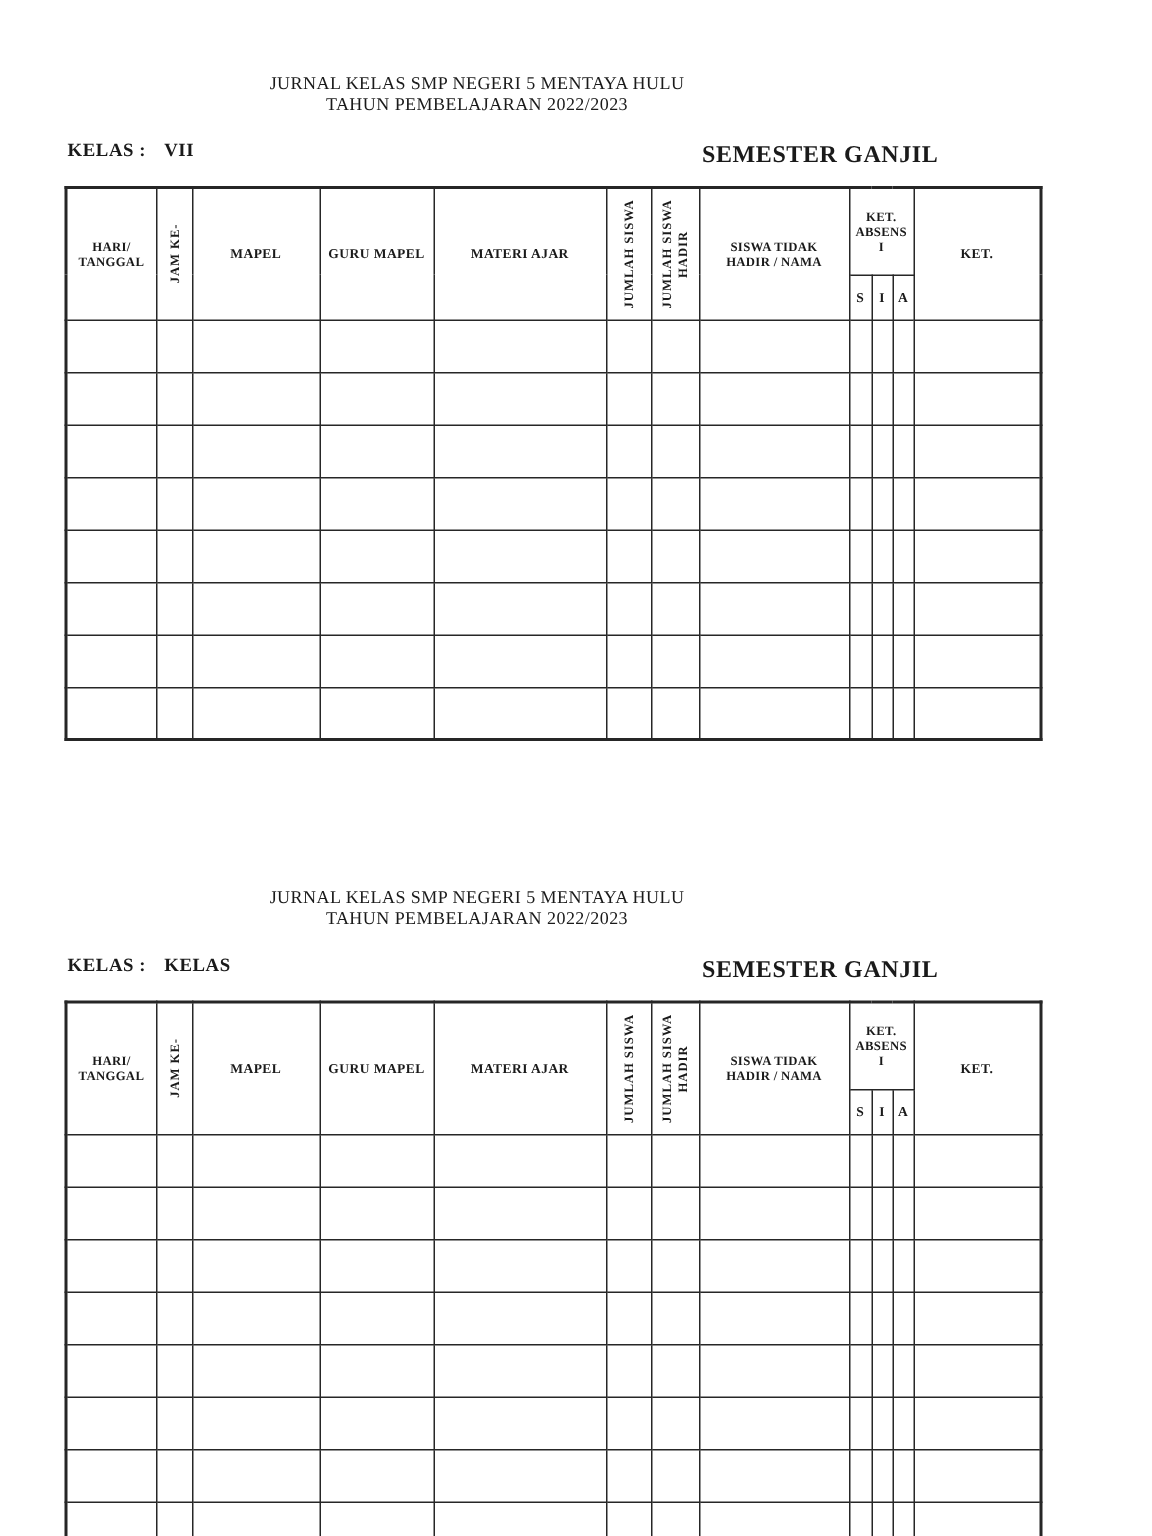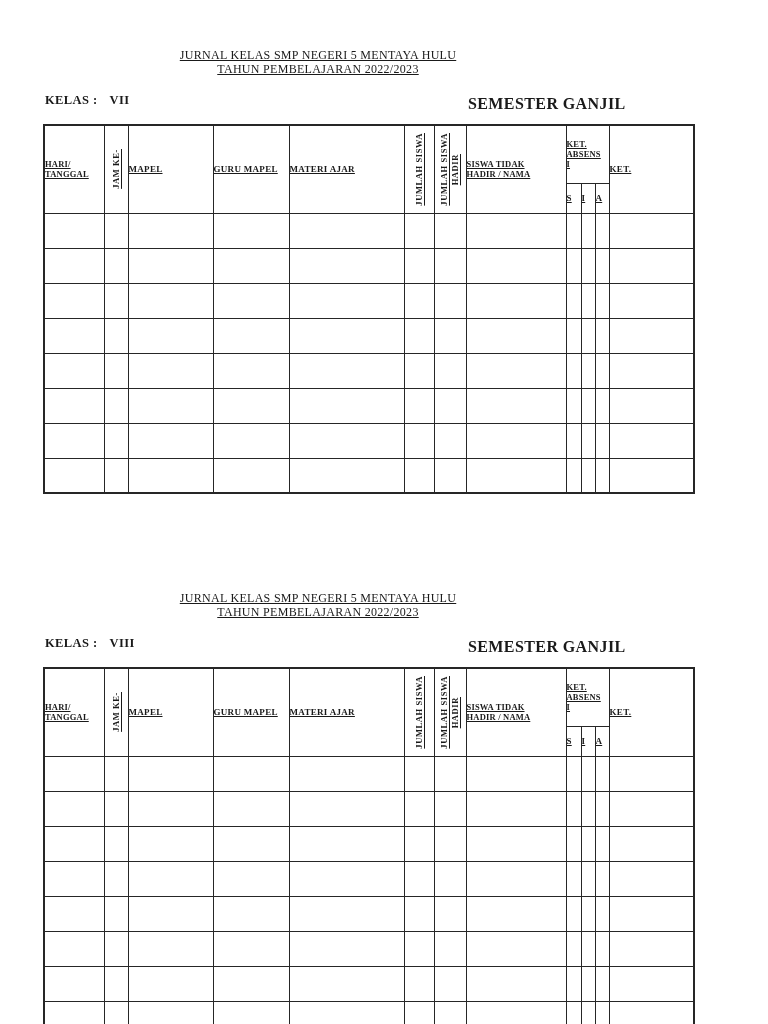--- a/index.html
+++ b/index.html
@@ -15,21 +15,20 @@
   }
   .page {
     position: absolute; inset: 0;
     background: #ffffff;
     overflow: hidden;
   }
   .section {
     position: absolute;
     left: 43px;
     width: 550px;
-    text-decoration: underline;
   }
   .section.first  { top: 48px; }
   .section.second { top: 591px; }
 
   .doc-title {
     text-align: center;
     font-size: 12px;
     line-height: 14px;
     letter-spacing: 0.3px;
     font-weight: normal;
@@ -65,21 +64,21 @@
     overflow: hidden;
   }
   table.journal thead tr.hrow1 { height: 58px; }
   table.journal thead tr.hrow2 { height: 30px; }
   table.journal tbody tr { height: 35px; }
 
   th {
     font-weight: bold;
     font-size: 8.5px;
     line-height: 10px;
-    text-align: left;
+    text-align: center;
     vertical-align: middle;
     letter-spacing: 0.2px;
   }
   th.big { font-size: 9px; letter-spacing: 0.3px; margin-top: 44px; }
   th .line { display: block; }
 
   .vwrap {
     display: flex;
     flex-direction: row;
     align-items: center;
@@ -287,21 +286,21 @@
         </tbody>
     </table>
   </div>
 
   <div class="section second">
     <div class="doc-title">JURNAL KELAS SMP NEGERI 5 MENTAYA HULU</div>
     <div class="doc-title">TAHUN PEMBELAJARAN 2022/2023</div>
 
     <div class="meta-row">
       <div class="kelas">
-        <span>KELAS :</span><span class="kelas-value">VIII</span>
+        <span>KELAS :</span><span class="kelas-value">KELAS</span>
       </div>
       <div class="semester">SEMESTER GANJIL</div>
     </div>
 
     <table class="journal">
       <colgroup>
         <col style="width:60px">
           <col style="width:24px">
           <col style="width:85px">
           <col style="width:76px">

